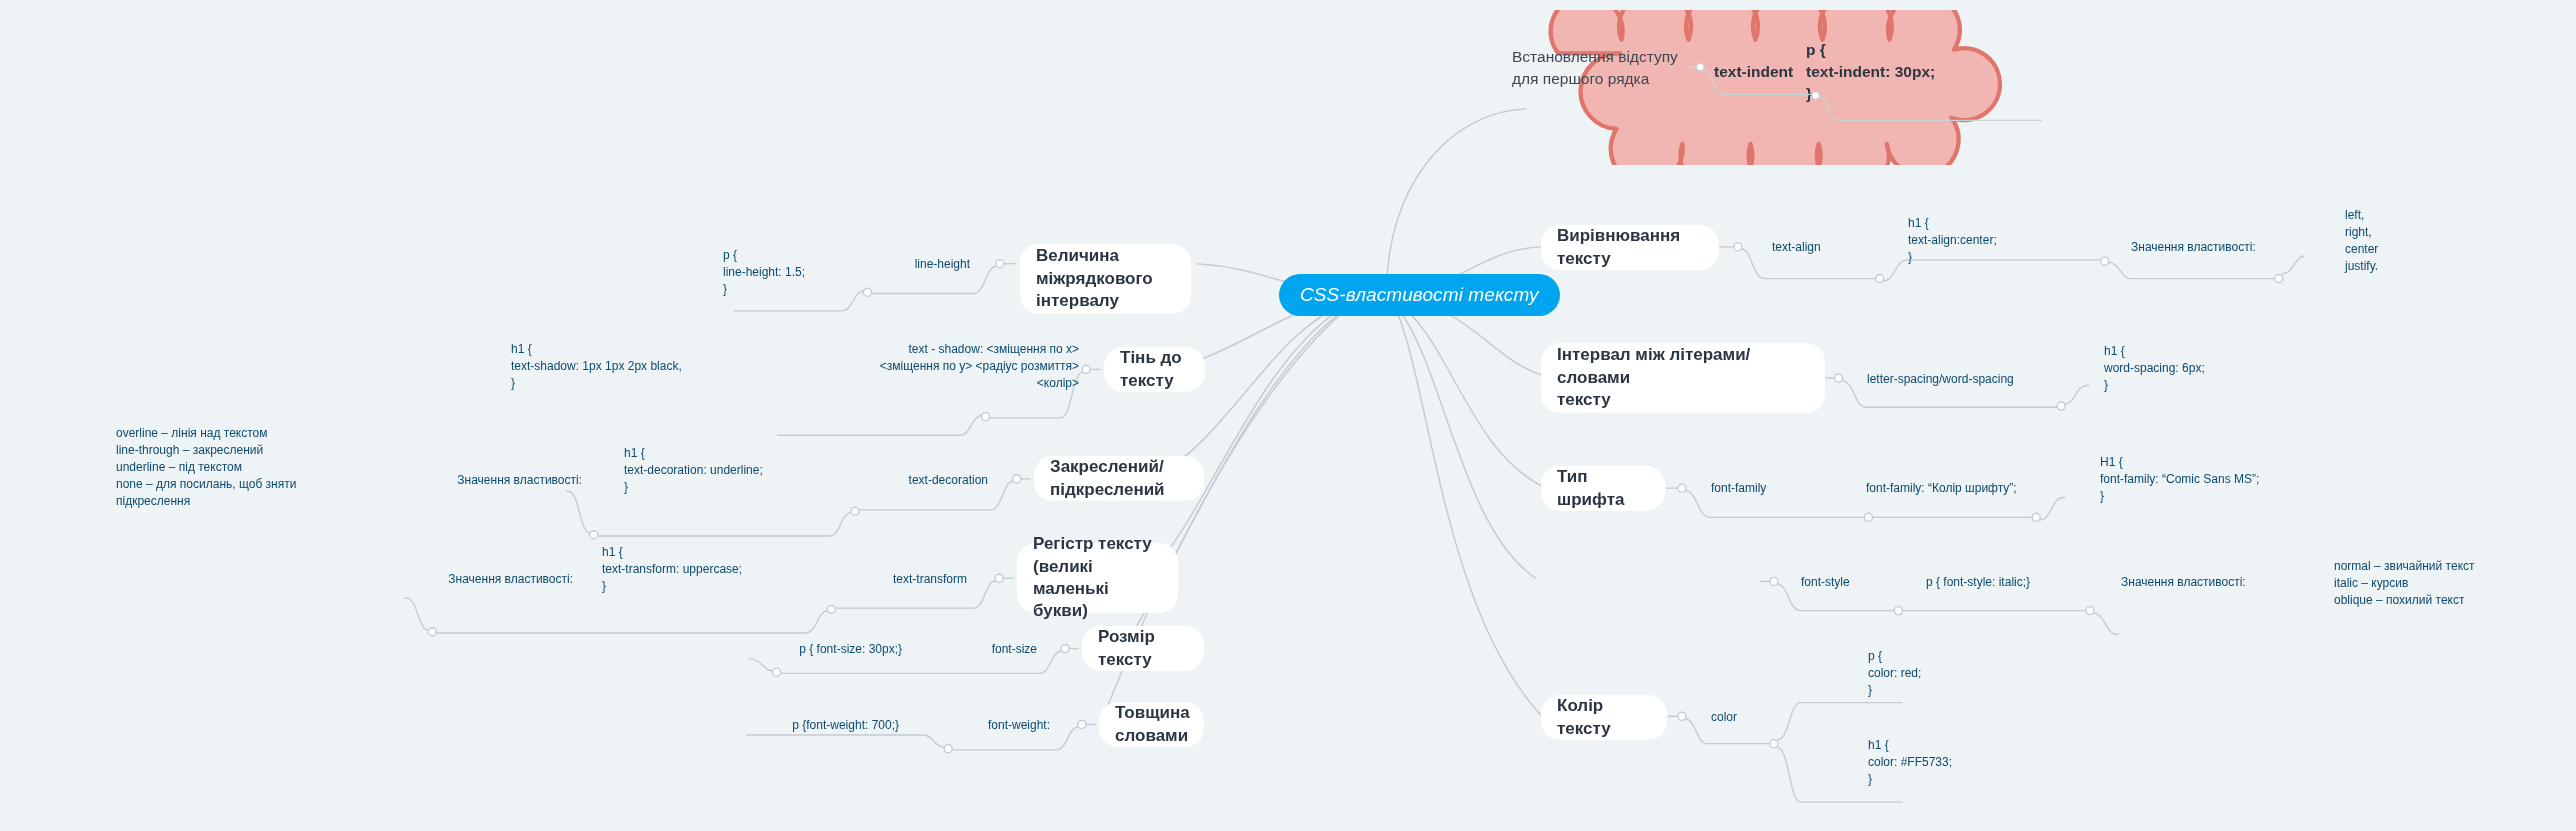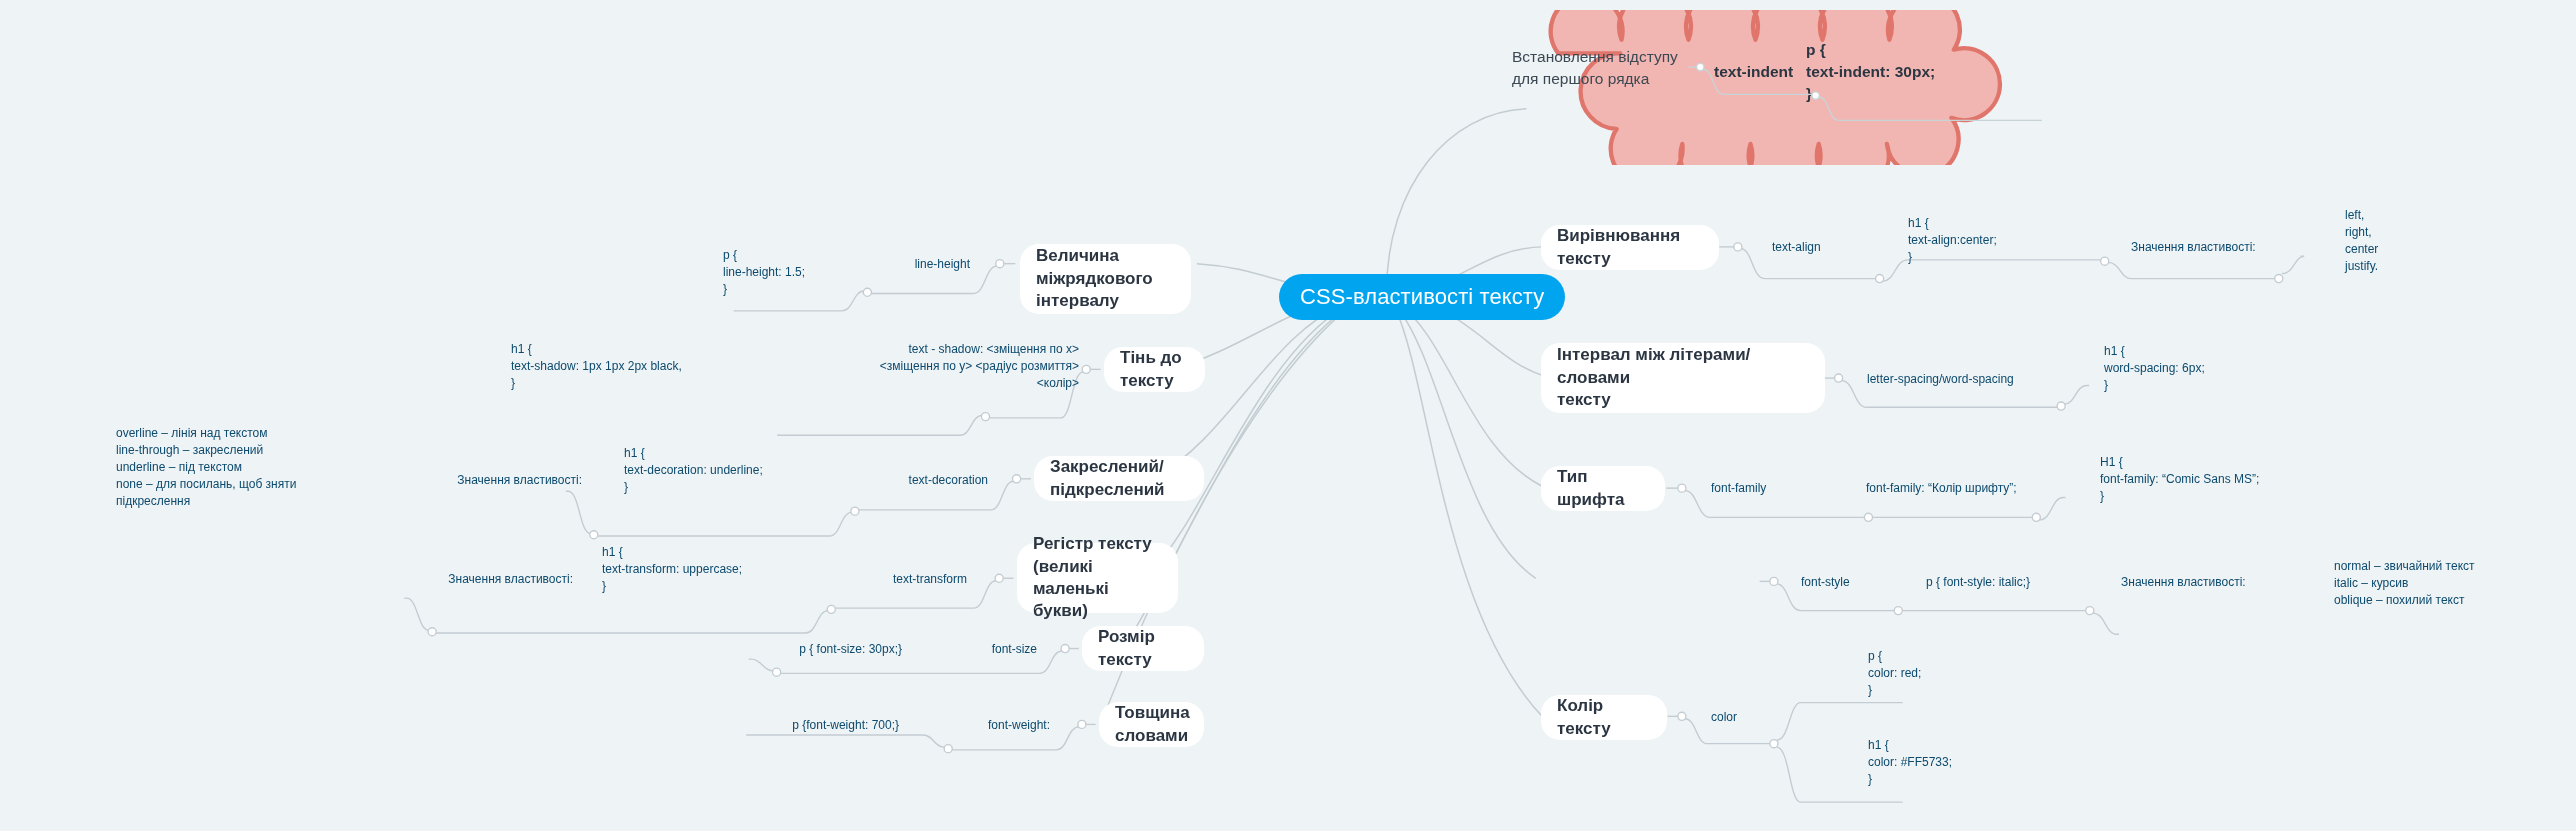--- a/index.html
+++ b/index.html
@@ -24,27 +24,28 @@
   }
   .node {
     position: absolute;
     box-sizing: border-box;
   }
   
   .root {
     background: #00A4EF;
     color: #ffffff;
     border-radius: 30px;
-    font-size: 22px;
+    font-size: 19px;
     display: flex;
     align-items: center;
     justify-content: center;
     padding: 10px 21px;
     white-space: nowrap;
     letter-spacing: 0.1px;
+    font-style: italic;
   }
   
   .card {
     background: #ffffff;
     border-radius: 18.7px;
     color: #2b3642;
     font-size: 17px;
     font-weight: bold;
     display: flex;
     align-items: center;

